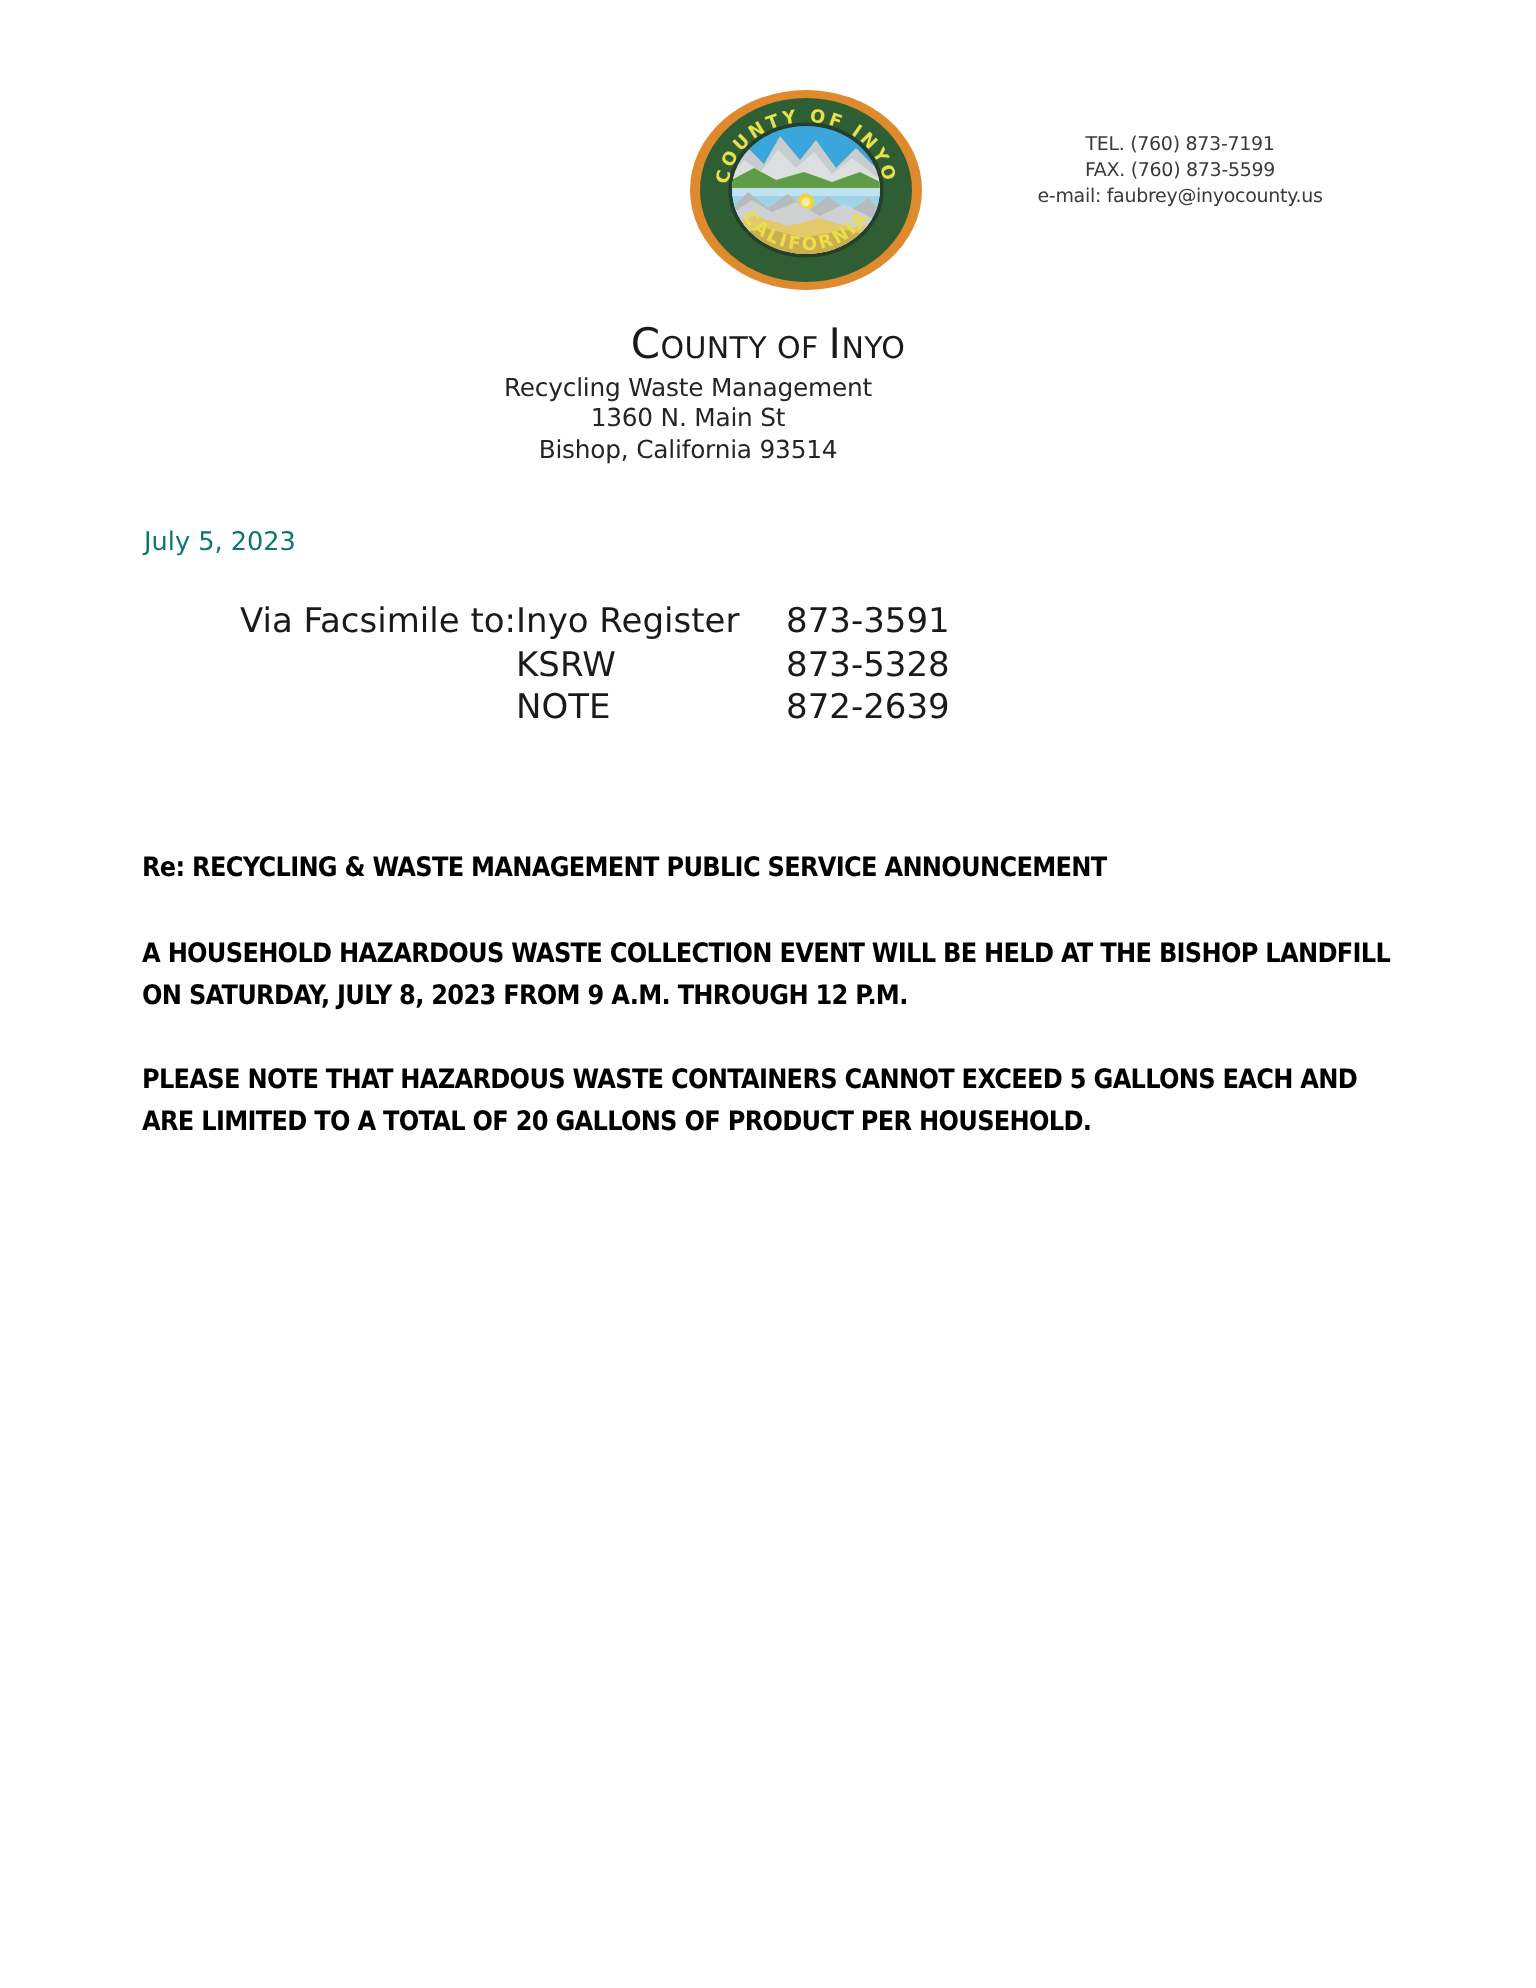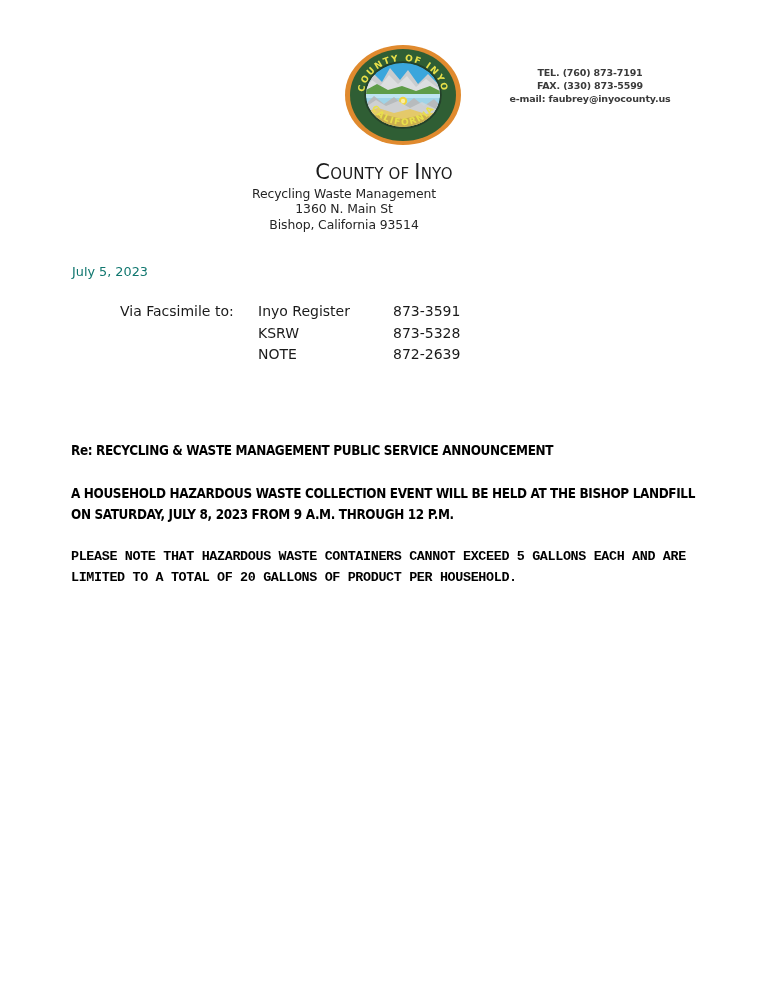--- a/index.html
+++ b/index.html
@@ -37,21 +37,21 @@
     position: absolute;
     left: 470px;
     top: 66px;
     width: 240px;
     text-align: center;
     font-family: "DejaVu Sans", sans-serif;
     font-size: 9.5px;
     line-height: 13.2px;
     color: #3a3a3a;
     letter-spacing: -0.15px;
-    font-weight: 700;
+    font-weight: 400;
   }
   .contact-block div { white-space: nowrap; }
 
   .org-title {
     position: absolute;
     left: 0;
     top: 160px;
     width: 768px;
     text-align: center;
     font-family: "DejaVu Sans", sans-serif;
@@ -88,50 +88,50 @@
     color: #0f766e;
   }
 
   
   .fax-table {
     position: absolute;
     left: 120px;
     top: 301px;
     border-collapse: collapse;
     font-family: "DejaVu Sans", sans-serif;
-    font-size: 14px;
+    font-size: 17px;
     line-height: 21.5px;
     color: #1a1a1a;
   }
   .fax-table td {
     padding: 0;
     vertical-align: top;
     white-space: nowrap;
   }
   .fax-label  { width: 138px; }
   .fax-name   { width: 135px; }
   .fax-number { }
 
   
   .body-block {
     position: absolute;
     left: 71px;
-    top: 440px;
+    top: 424px;
     width: 632px;
     font-family: "DejaVu Sans Condensed", "DejaVu Sans", sans-serif;
     font-weight: bold;
     font-size: 13.4px;
     line-height: 21.5px;
     color: #000000;
     letter-spacing: -0.35px;
   }
   .body-block p {
     margin: 0 0 20px 0;
   }
-  .body-block p:last-child { margin-bottom: 6px; font-family: Liberation Mono, monospace; }
+  .body-block p:last-child { margin-bottom: 6px; }
   .re-line { margin-bottom: 21px !important; }
 </style>
 </head>
 <body>
 
 <div class="page">
 
   <div class="seal-wrap">
     <svg class="seal-svg" viewBox="0 0 118 102" xmlns="http://www.w3.org/2000/svg">
       <defs>
@@ -174,21 +174,21 @@
         <textPath href="#arcTop" startOffset="50%" text-anchor="middle">COUNTY OF INYO</textPath>
       </text>
       <text font-family="DejaVu Sans, sans-serif" font-size="9" font-weight="bold" fill="#E8E04A" letter-spacing="1.4">
         <textPath href="#arcBottom" startOffset="50%" text-anchor="middle">CALIFORNIA</textPath>
       </text>
     </svg>
   </div>
 
   <div class="contact-block">
     <div>TEL. (760) 873-7191</div>
-    <div>FAX. (330) 873-5599</div>
+    <div>FAX. (760) 873-5599</div>
     <div>e-mail: faubrey@inyocounty.us</div>
   </div>
 
   <div class="org-title">
     <span class="cap">C</span><span class="sc">OUNTY OF </span><span class="cap">I</span><span class="sc">NYO</span>
   </div>
 
   <div class="org-address">
     <div>Recycling Waste Management</div>
     <div>1360 N. Main St</div>

